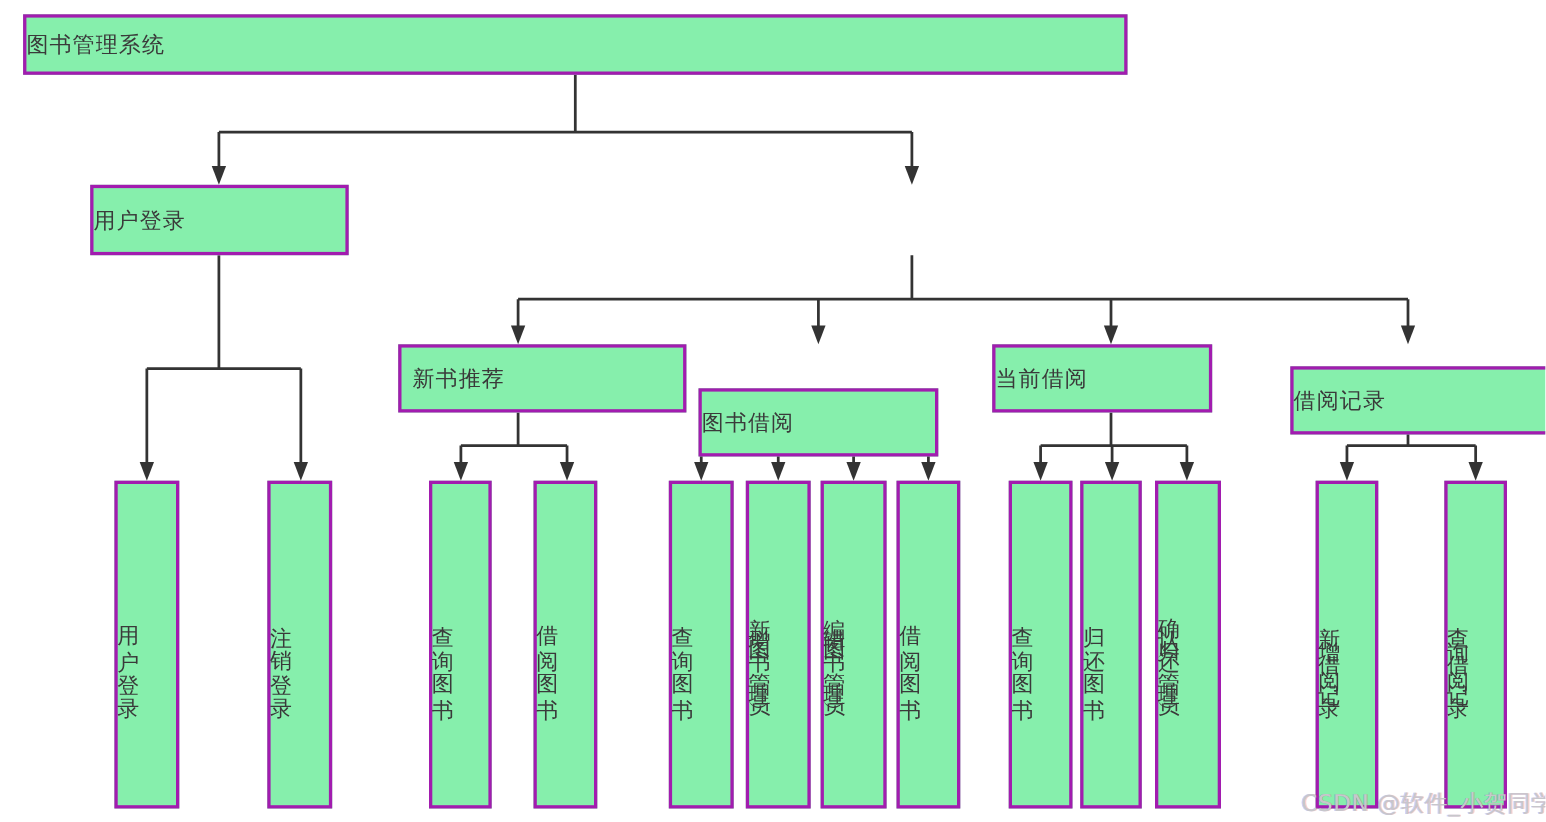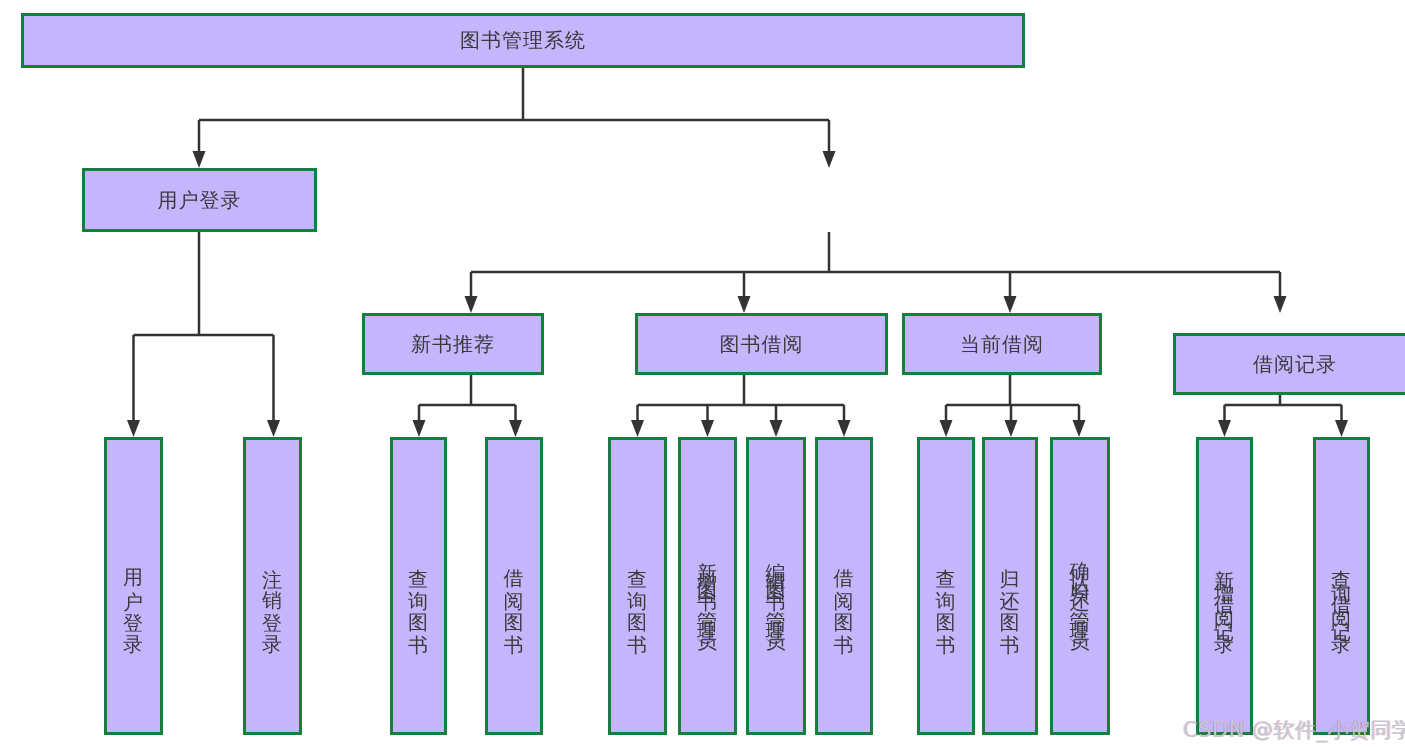--- a/index.html
+++ b/index.html
@@ -17,25 +17,24 @@
   }
   #connectors {
     position: absolute;
     left: 0;
     top: 0;
     z-index: 1;
   }
   .node {
     position: absolute;
     box-sizing: border-box;
-    background: #c4b5fd;
-    border: 3px solid #15803d;
+    background: #86efac;
+    border: 3px solid #a21caf;
     display: flex;
     align-items: center;
-    justify-content: center;
     z-index: 2;
   }
   .node .label {
     color: #3a3a3a;
     font-size: 20px;
     letter-spacing: 1px;
     white-space: nowrap;
   }
   .node .vlabel {
     color: #3a3a3a;
@@ -49,22 +48,22 @@
   .vt6 { letter-spacing: 13px; margin-bottom: -13px; }
   .vt9 { letter-spacing: 10px; margin-bottom: -10px; }
 
   
   .n-root   { left: 21px;   top: 13px;  width: 1004px; height: 55px; }
   
   .n-login  { left: 82px;   top: 168px; width: 235px;  height: 64px; }
   .n-mgmt   { left: 712px;  top: 168px; width: 235px;  height: 64px; }
   
   .n-l3     { top: 313px; height: 62px; }
-  .n-newrec { left: 362px;  width: 182px; }
-  .n-borrow { left: 635px;  width: 253px; }
+  .n-newrec { left: 362px;  width: 262px; padding-left: 10px; }
+  .n-borrow { left: 635px;  width: 218px; margin-top: 40px; }
   .n-currb  { left: 902px;  width: 200px; }
   .n-record { left: 1173px; width: 244px; margin-top: 20px; }
   
   .n-tall { top: 437px; height: 298px; }
   .n-a1 { left: 104px;  width: 59px; }
   .n-a2 { left: 243px;  width: 59px; }
   .n-b1 { left: 390px;  width: 57px; }
   .n-b2 { left: 485px;  width: 58px; }
   .n-c1 { left: 608px;  width: 59px; }
   .n-c2 { left: 678px;  width: 59px; }

